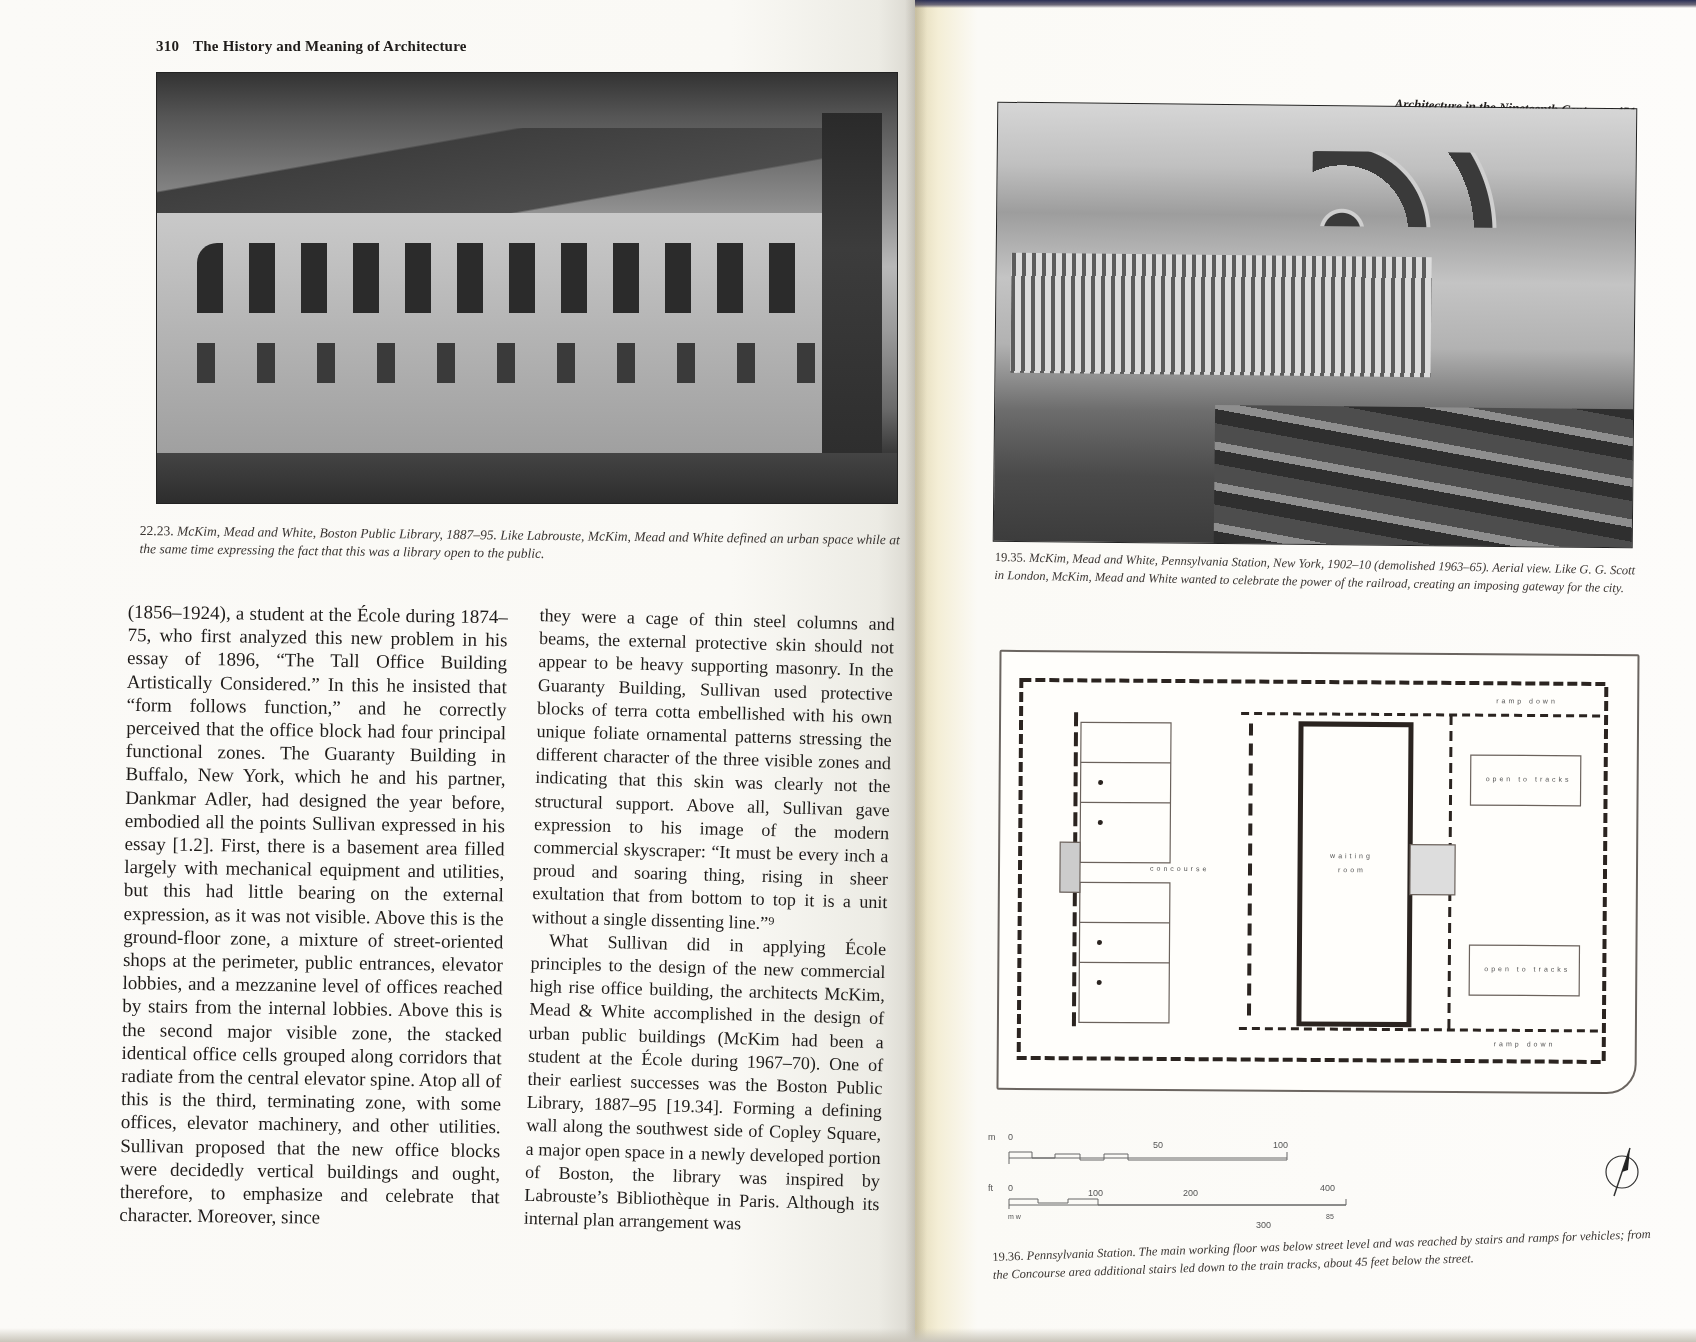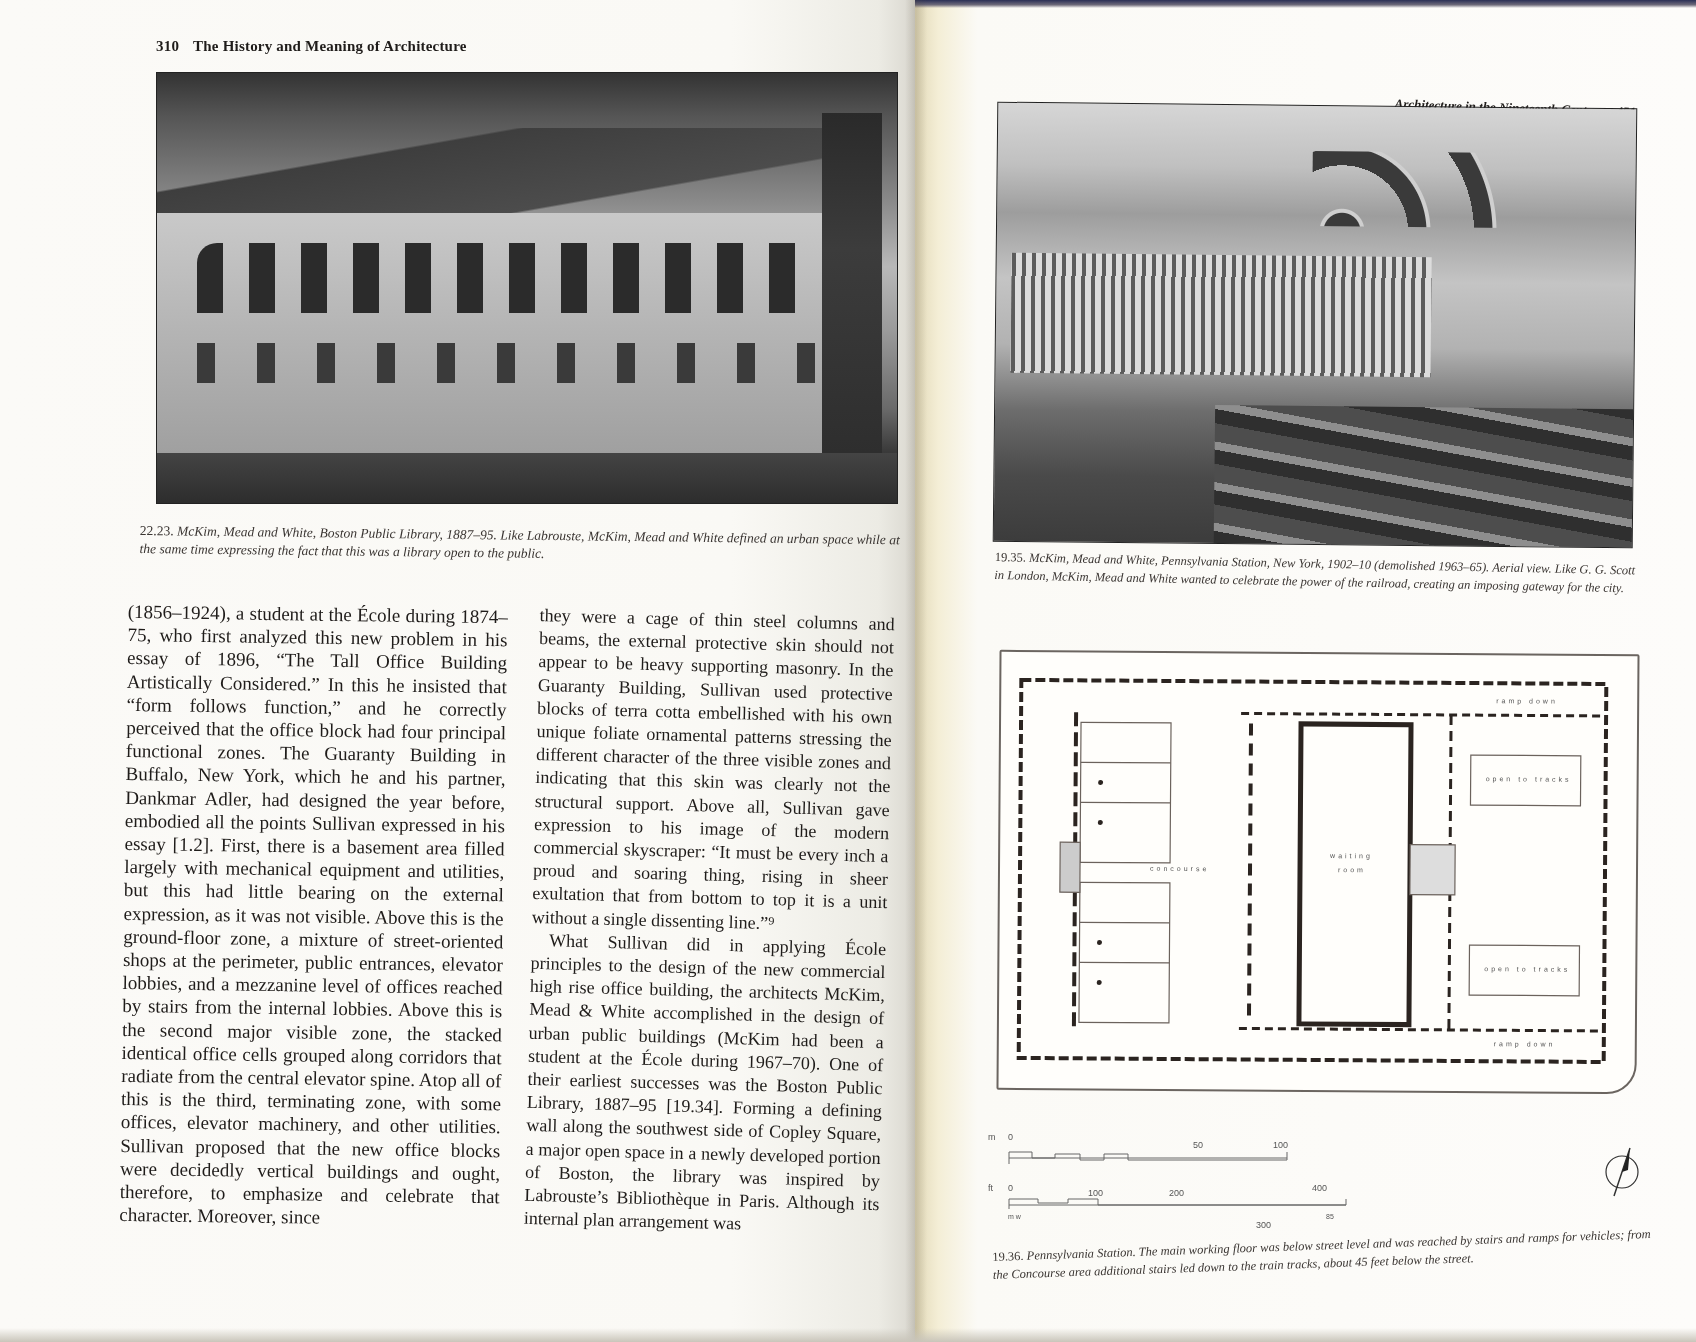--- a/index.html
+++ b/index.html
@@ -189,33 +189,33 @@
     <span class="plan-label" style="left:338px; top:212px;">room</span>
     <span class="plan-label" style="left:495px; top:42px;">ramp down</span>
     <span class="plan-label" style="left:495px; top:385px;">ramp down</span>
     <span class="plan-label" style="left:485px; top:120px;">open to tracks</span>
     <span class="plan-label" style="left:485px; top:310px;">open to tracks</span>
   </div>
 
   <div class="scale scale-m">
     <span style="position:absolute; left:0; top:0;">m</span>
     <span style="position:absolute; left:20px; top:0;">0</span>
-    <span style="position:absolute; left:165px; top:8px;margin-left:40px;">50</span>
+    <span style="position:absolute; left:165px; top:8px;">50</span>
     <span style="position:absolute; left:285px; top:8px;">100</span>
     <svg style="position:absolute; left:20px; top:18px;" width="280" height="20">
       <path d="M1 2 H24 V8 H47 V4 H72 V10 H96 V4 H120 V10 H279 V2 M1 2 V14 M1 8 H279" fill="none" stroke="#666" stroke-width="1"></path>
     </svg>
   </div>
   <div class="scale scale-ft">
     <span style="position:absolute; left:0; top:0;">ft</span>
     <span style="position:absolute; left:20px; top:0;">0</span>
     <span style="position:absolute; left:100px; top:5px;">100</span>
-    <span style="position:absolute; left:181px; top:5px;">200</span>
+    <span style="position:absolute; left:195px; top:5px;">200</span>
     <span style="position:absolute; left:268px; top:5px;margin-top:32px;">300</span>
-    <span style="position:absolute; left:324px; top:0;">400</span>
+    <span style="position:absolute; left:332px; top:0;">400</span>
     <svg style="position:absolute; left:20px; top:14px;" width="340" height="18">
       <path d="M1 2 H30 V6 H60 V2 H90 V8 H338 M1 2 V12 M1 8 H338 V2" fill="none" stroke="#666" stroke-width="1"></path>
     </svg>
     <span style="position:absolute; left:20px; top:30px; font-size:7px;">m w</span>
     <span style="position:absolute; left:338px; top:30px; font-size:7px;">85</span>
   </div>
 
   <svg class="compass" viewBox="0 0 44 60">
     <circle cx="22" cy="30" r="16" fill="none" stroke="#333" stroke-width="1.2"></circle>
     <path d="M30 6 L14 54" stroke="#333" stroke-width="1.5"></path>

